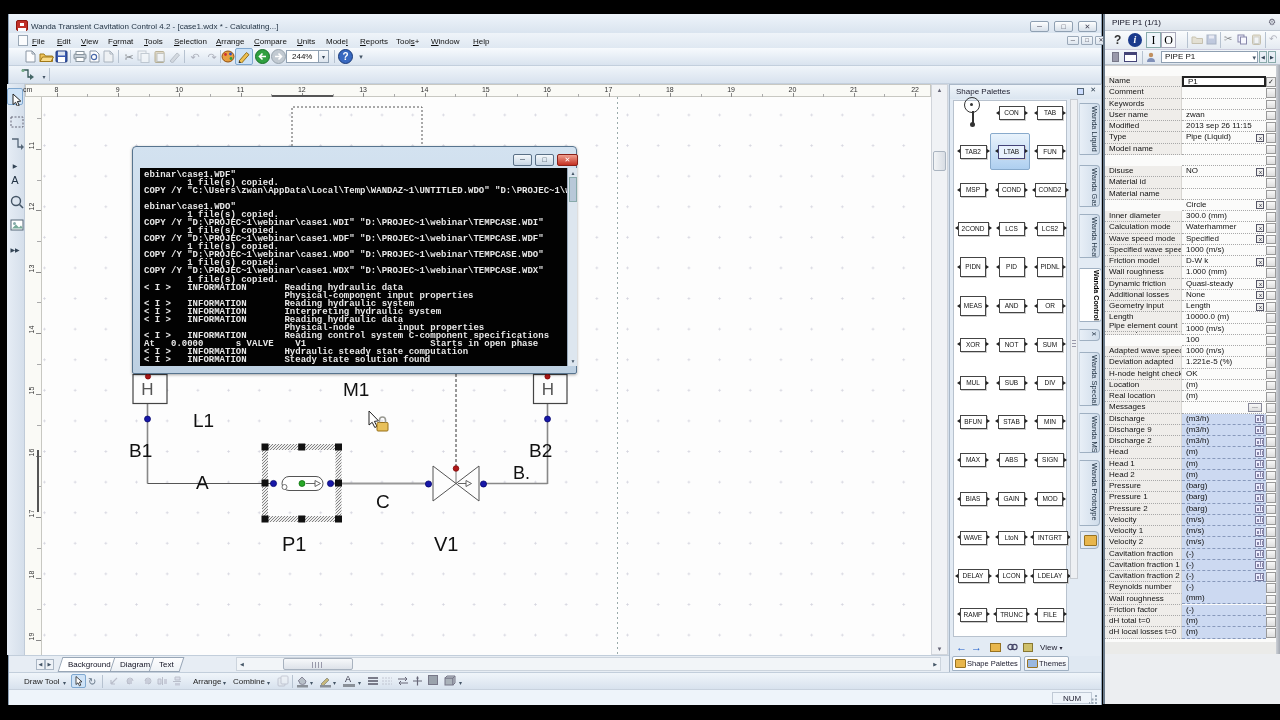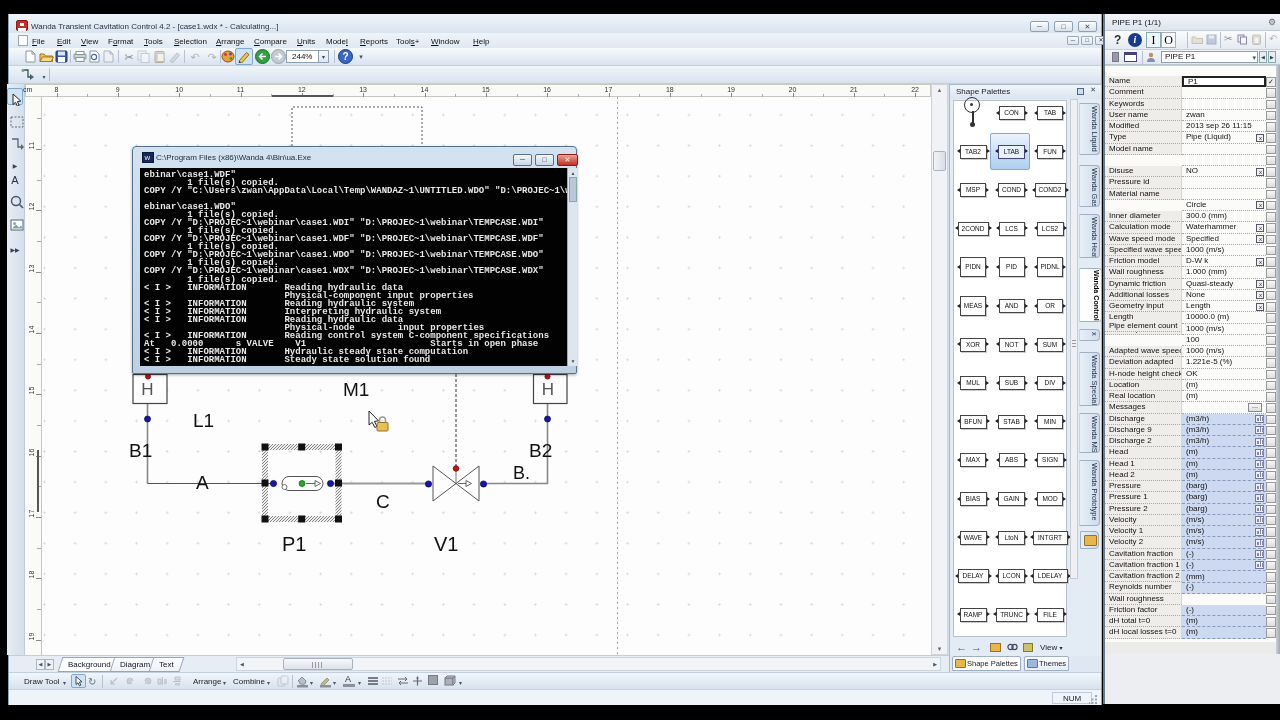--- a/index.html
+++ b/index.html
@@ -638,24 +638,20 @@
         <rect x="6" y="3.5" width="2" height="2"></rect>
         <rect x="6" y="7" width="2" height="2"></rect>
         <rect x="2.5" y="3.5" width="2" height="2"></rect>
         <rect x="2.5" y="7" width="2" height="2"></rect>
         <rect x="-1" y="7" width="2" height="2"></rect>
       </g>
     </svg>
 </div>
 
 <div id="conwin">
-  <div id="contitle">
-    <div id="conico"></div>
-    <div class="txt">C:\Program Files (x86)\Wanda 4\Bin\ua.Exe</div>
-  </div>
   <div class="conbtn" style="left:380px">─</div>
   <div class="conbtn" style="left:402px">□</div>
   <div class="conbtn" id="conclose" style="left:424px">✕</div>
   <div id="conblack">
       <pre>ebinar\case1.WDF"
         1 file(s) copied.
 COPY /Y "C:\Users\zwan\AppData\Local\Temp\WANDAZ~1\UNTITLED.WDO" "D:\PROJEC~1\w
 
 ebinar\case1.WDO"
         1 file(s) copied.
@@ -750,21 +746,21 @@
       <div class="pbtn" style="top:67.25px"></div>
 <div class="pl" style="top:77.50px">Model name</div>
       <div class="pv" style="top:77.50px"></div>
       <div class="pbtn" style="top:78.50px"></div>
 <div class="pl" style="top:103px">Sequence number</div>
       <div class="pv" style="top:88.75px"></div>
       <div class="pbtn" style="top:89.75px"></div>
 <div class="pl" style="top:100.00px">Disuse</div>
       <div class="pv" style="top:100.00px">NO<span class="dd"></span></div>
       <div class="pbtn" style="top:101.00px"></div>
-<div class="pl" style="top:111.25px">Pressure id</div>
+<div class="pl" style="top:111.25px">Material id</div>
       <div class="pv" style="top:111.25px"></div>
       <div class="pbtn" style="top:112.25px"></div>
 <div class="pl" style="top:122.50px">Material name</div>
       <div class="pv" style="top:122.50px"></div>
       <div class="pbtn" style="top:123.50px"></div>
 <div class="pl" style="top:146px">Cross section</div>
       <div class="pv" style="top:133.75px">Circle<span class="dd"></span></div>
       <div class="pbtn" style="top:134.75px"></div>
 <div class="pl" style="top:145.00px">Inner diameter</div>
       <div class="pv" style="top:145.00px">300.0 (mm)</div>
@@ -924,21 +920,21 @@
       <div class="pv pvb" style="top:505.00px">(-)<span class="ch">
           <i></i>
           <i></i>
           <i></i>
         </span></div>
       <div class="pbtn" style="top:506.00px"></div>
 <div class="pl" style="top:516.25px">Reynolds number</div>
       <div class="pv pvb" style="top:516.25px">(-)</div>
       <div class="pbtn" style="top:517.25px"></div>
 <div class="pl" style="top:527.50px">Wall roughness</div>
-      <div class="pv pvb" style="top:506px">(mm)</div>
+      <div class="pv pvb" style="top:527px">(mm)</div>
       <div class="pbtn" style="top:528.50px"></div>
 <div class="pl" style="top:538.75px">Friction  factor</div>
       <div class="pv pvb" style="top:538.75px">(-)</div>
       <div class="pbtn" style="top:539.75px"></div>
 <div class="pl" style="top:550.00px">dH total t=0</div>
       <div class="pv pvb" style="top:550.00px">(m)</div>
       <div class="pbtn" style="top:551.00px"></div>
 <div class="pl" style="top:561.25px">dH local losses t=0</div>
       <div class="pv pvb" style="top:561.25px">(m)</div>
       <div class="pbtn" style="top:562.25px"></div>

